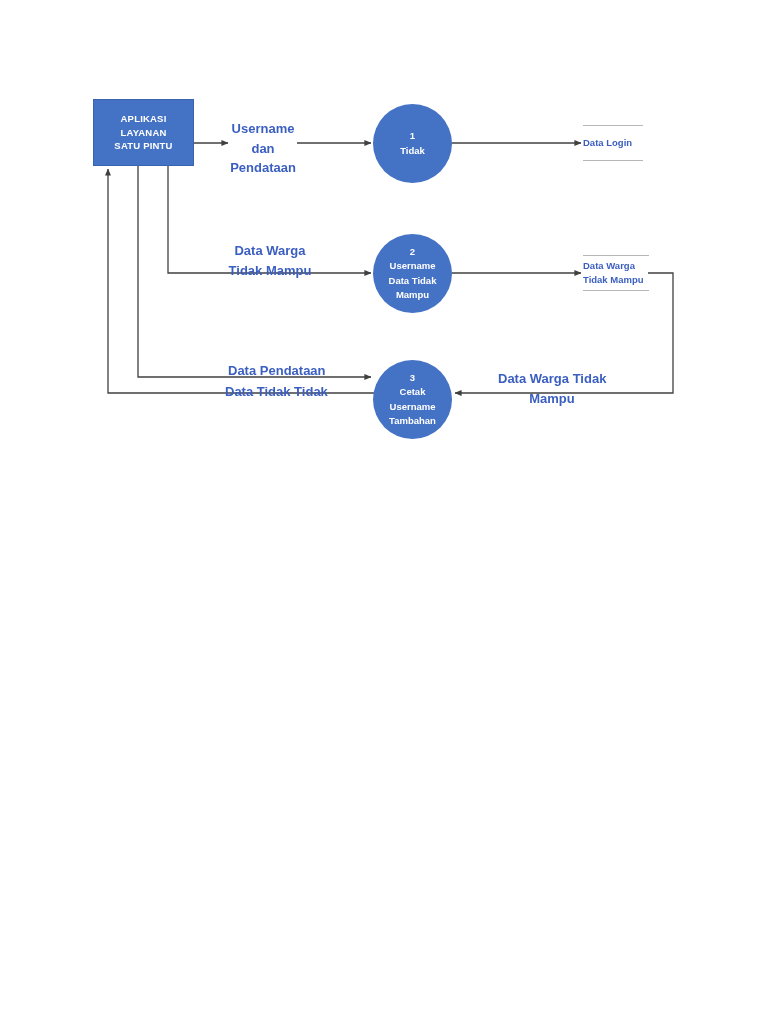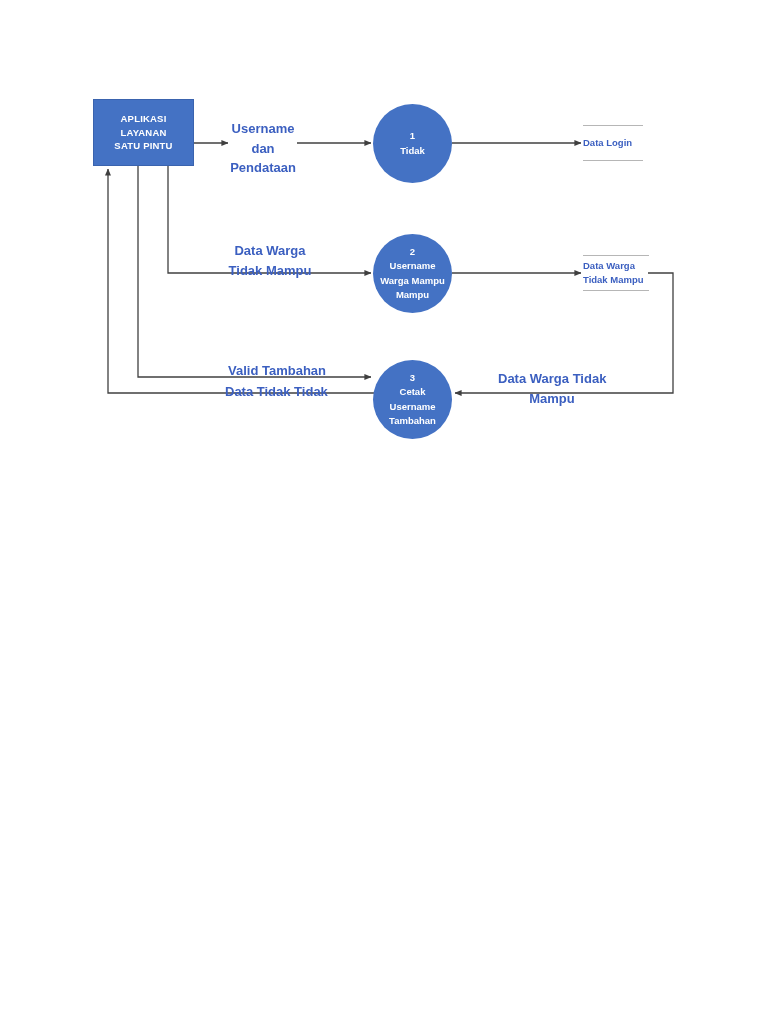--- a/index.html
+++ b/index.html
@@ -136,21 +136,21 @@
     <div class="proc-lines">
       <span class="proc-num">1</span>
       <span>Tidak</span>
     </div>
   </div>
 
   <div class="process" style="left:373px; top:234px; width:79px; height:79px;">
     <div class="proc-lines">
       <span class="proc-num">2</span>
       <span>Username</span>
-      <span>Warga Mampu</span>
+      <span>Data Tidak</span>
       <span>Mampu</span>
     </div>
   </div>
 
   <div class="process" style="left:373px; top:360px; width:79px; height:79px;">
     <div class="proc-lines">
       <span class="proc-num">3</span>
       <span>Cetak Username</span>
       <span>Tambahan</span>
     </div>
@@ -174,21 +174,21 @@
     <span>dan</span>
     <span>Pendataan</span>
   </div>
 
   <div class="flow-label" style="left:225px; top:241px; width:90px;">
     <span>Data Warga</span>
     <span>Tidak Mampu</span>
   </div>
 
   <div class="flow-label" style="left:228px; top:361px; width:88px;">
-    <span>Valid Tambahan</span>
+    <span>Data Pendataan</span>
   </div>
 
   <div class="flow-label" style="left:225px; top:382px; width:98px;">
     <span>Data Tidak Tidak</span>
   </div>
 
   <div class="flow-label" style="left:498px; top:369px; width:108px;">
     <span>Data Warga Tidak</span>
     <span>Mampu</span>
   </div>

